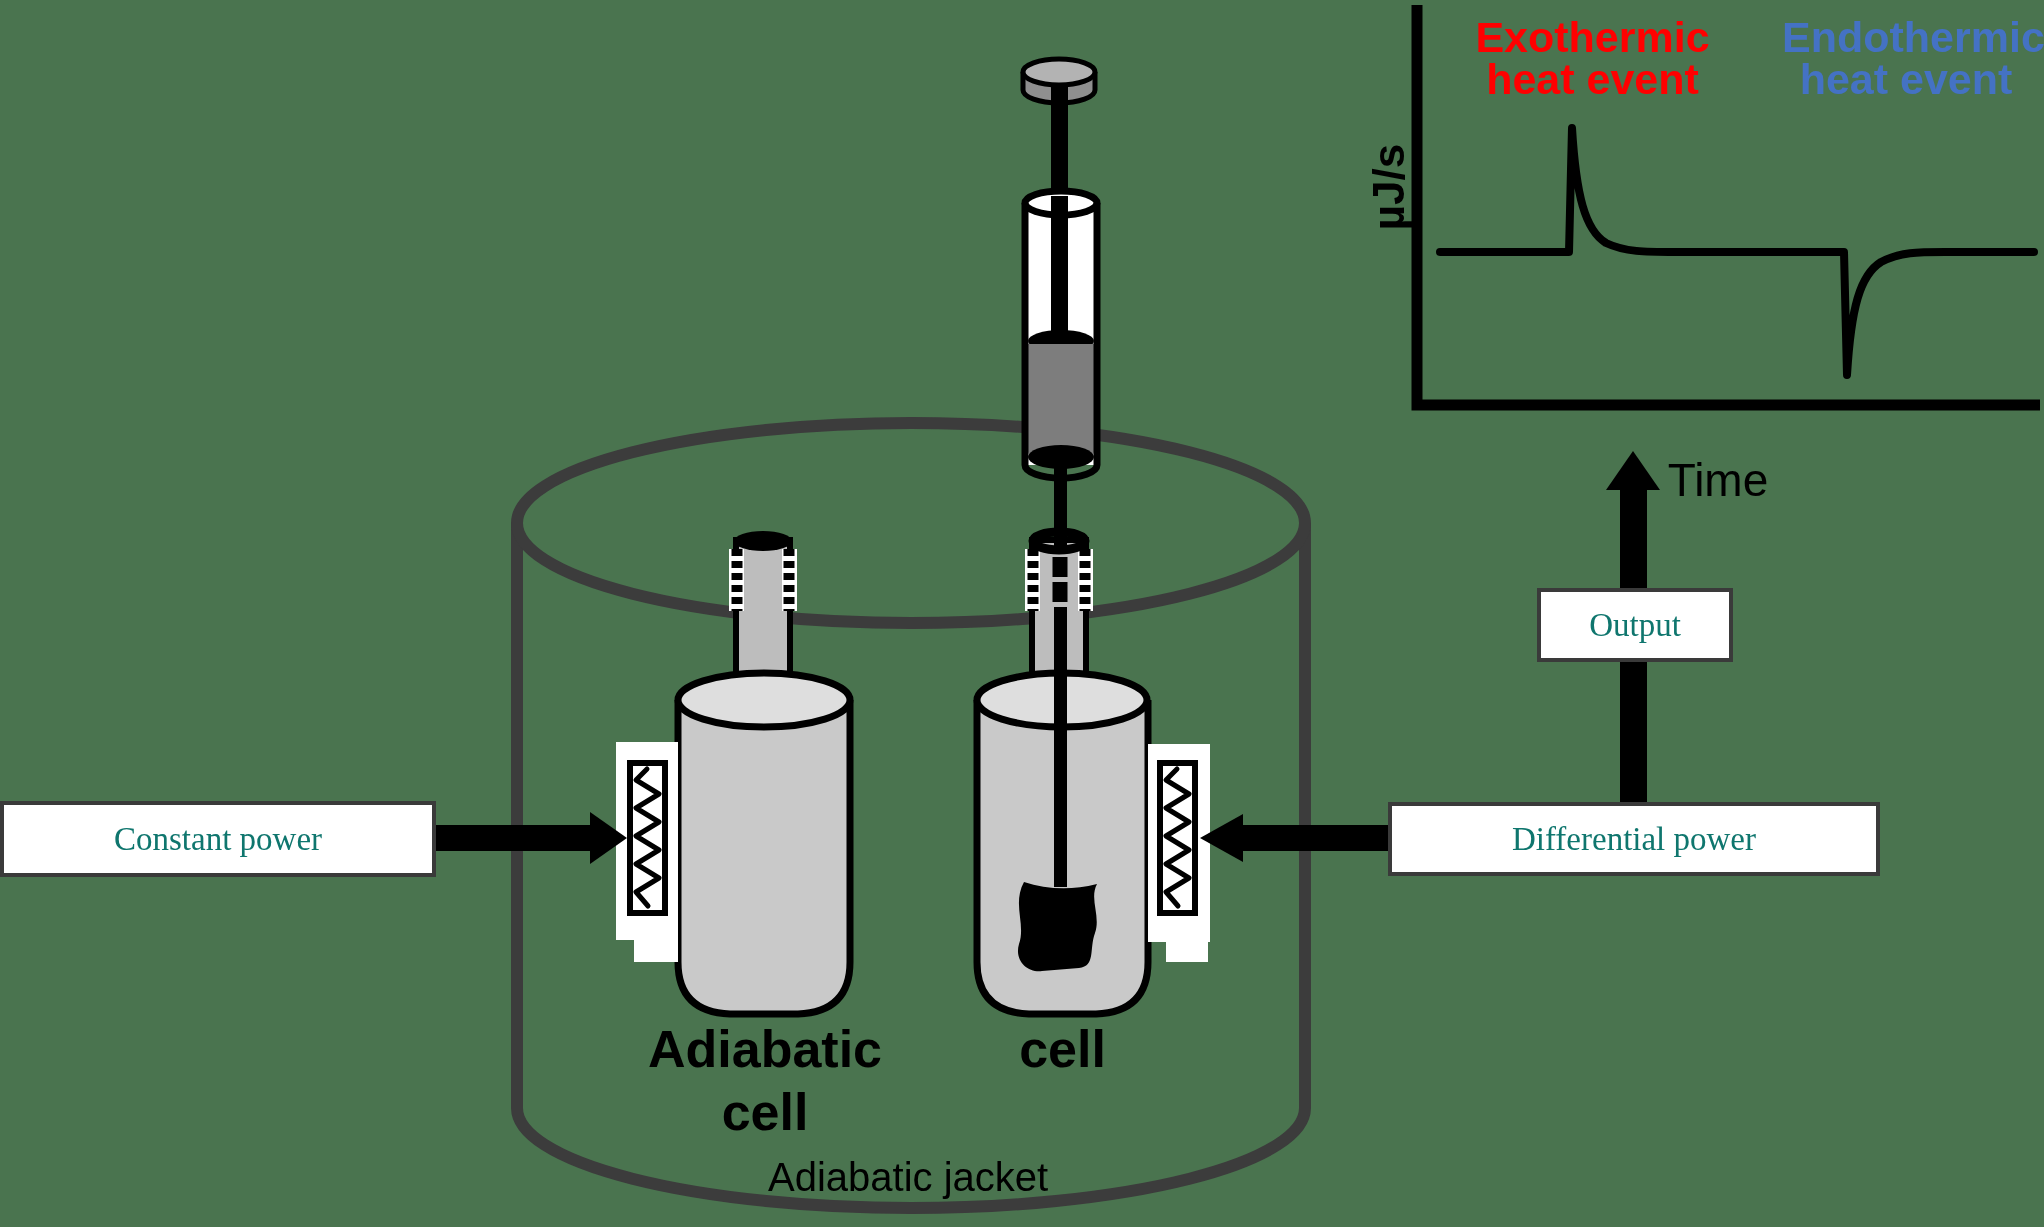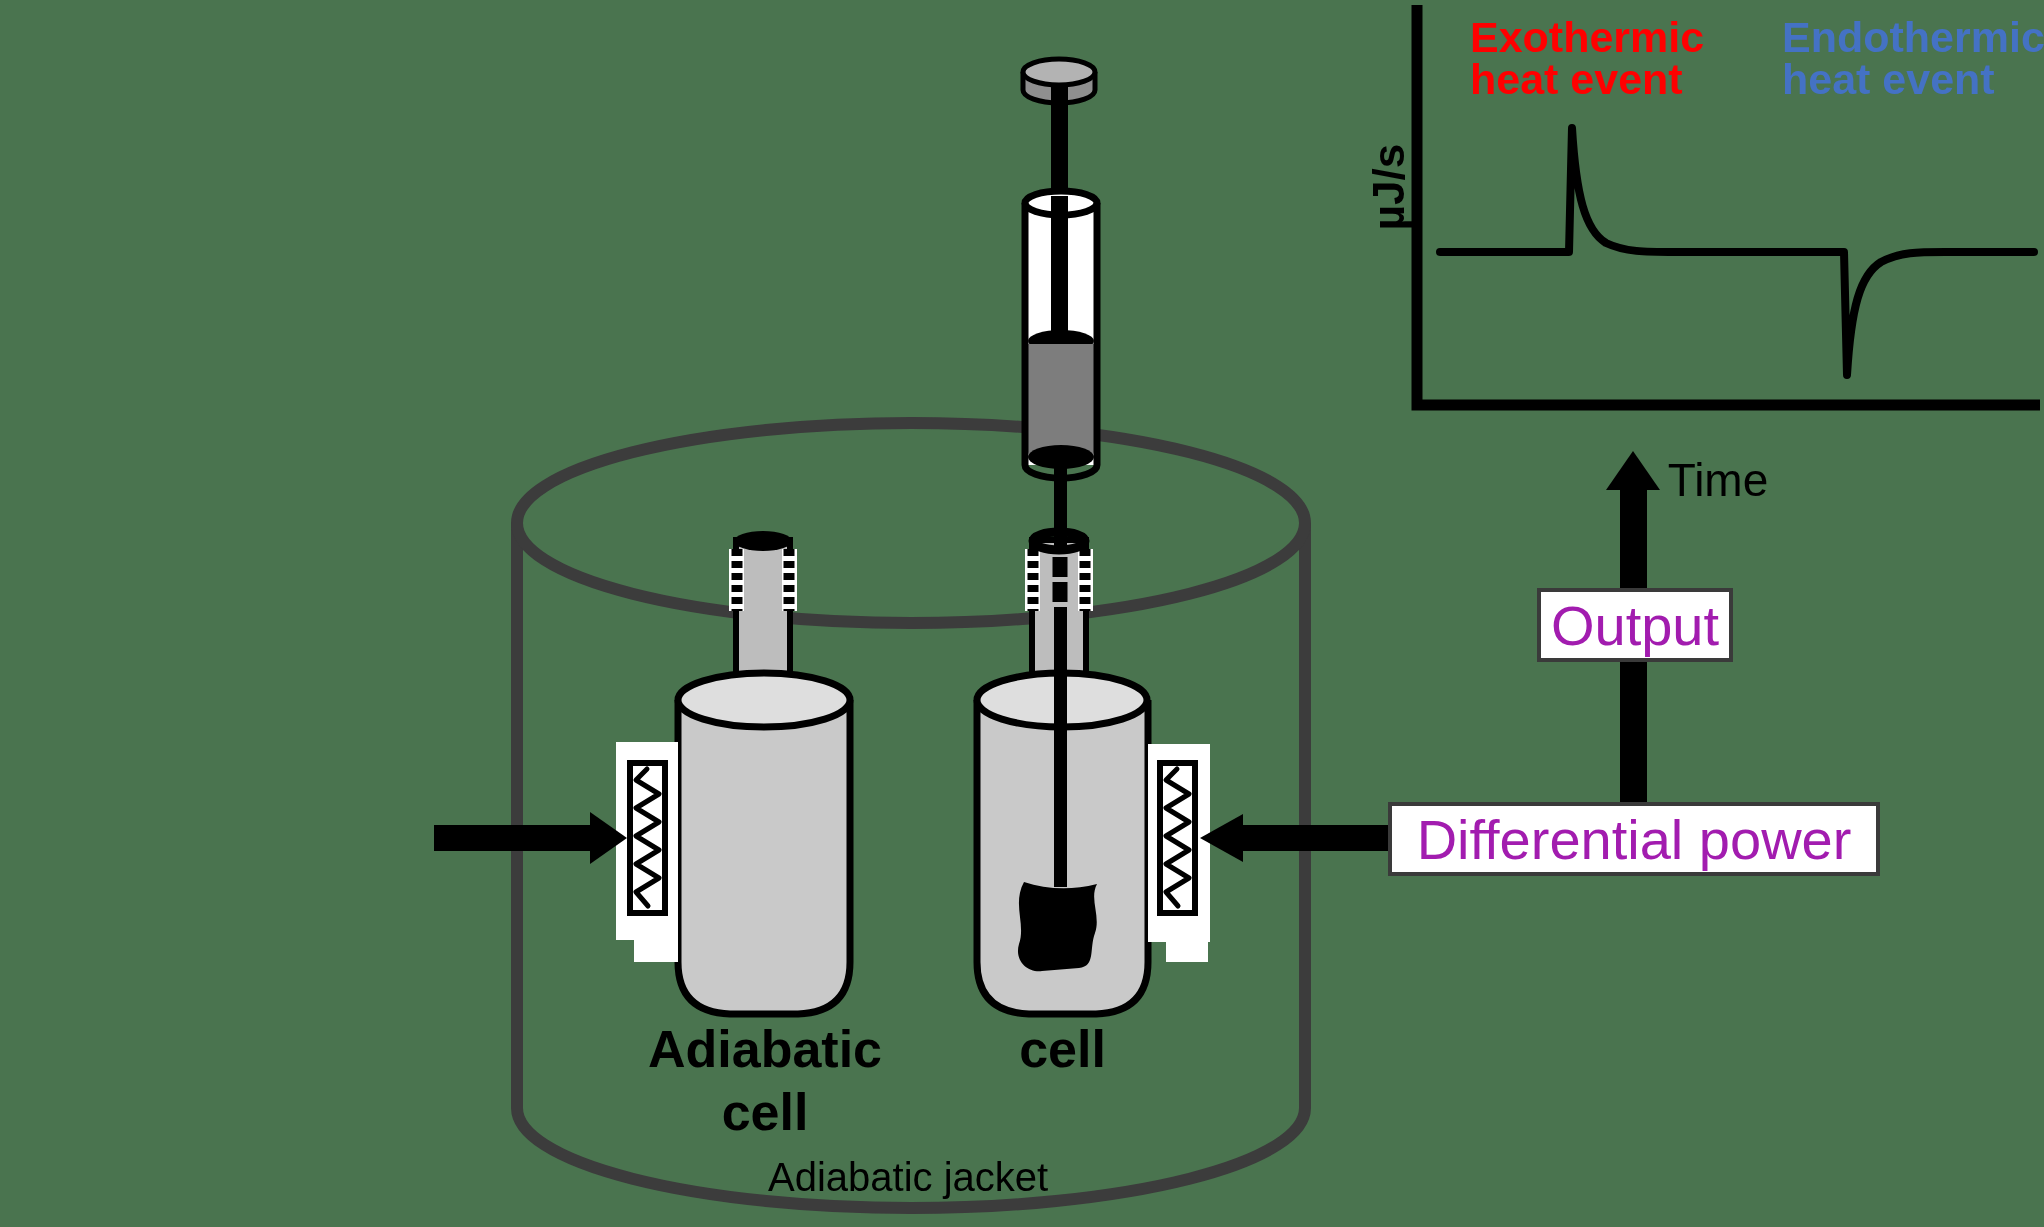--- a/index.html
+++ b/index.html
@@ -9,24 +9,24 @@
   }
   *{margin:0;padding:0;box-sizing:border-box;}
   html,body{width:2044px;height:1227px;}
   body{background:var(--bg);position:relative;overflow:hidden;
        font-family:"Liberation Sans",sans-serif;}
   .stage{position:absolute;left:0;top:0;width:2044px;height:1227px;}
   svg.diagram{position:absolute;left:0;top:0;}
   .label{position:absolute;color:#000;}
   .box{position:absolute;background:#fff;border:4px solid var(--boxBorder);
        display:flex;align-items:center;justify-content:center;
-       font-size:56px;color:#a21caf;white-space:nowrap;}
+       font-size:33px;color:#0f766e;white-space:nowrap;font-family:Liberation Serif, serif;}
   .cell-label{font-size:52px;font-weight:bold;line-height:63px;text-align:center;}
   .cell-label span{display:block;}
-  .heat-label{font-size:43px;font-weight:bold;line-height:42px;text-align:left;}
+  .heat-label{font-size:43px;font-weight:bold;line-height:42px;text-align:center;}
   .heat-label span{display:block;}
   .exo{color:var(--red);}
   .endo{color:var(--blue);margin-left:38px;}
   .ylab{font-size:44px;font-weight:bold;text-align:center;
         transform:rotate(-90deg);transform-origin:center;}
   .xlab{font-size:46px;text-align:center;margin-top:32px;}
   .jacket-label{font-size:40px;text-align:left;}
 </style>
 </head>
 <body>
@@ -138,20 +138,23 @@
   </div>
 
   <div class="label ylab" style="left:1306px;top:165px;width:160px;height:44px;">µJ/s</div>
 
   <div class="label xlab" style="left:1660px;top:421px;width:116px;">Time</div>
 
   <div class="box" style="left:1537px;top:588px;width:196px;height:74px;">
     <span>Output</span>
   </div>
 
+  <div class="box" style="left:0px;top:801px;width:436px;height:76px;">
+    <span>Constant power</span>
+  </div>
 
   <div class="box" style="left:1388px;top:802px;width:492px;height:74px;">
     <span>Differential power</span>
   </div>
 
   <div class="label cell-label" style="left:640px;top:1018px;width:250px;">
     <span>Adiabatic</span>
     <span>cell</span>
   </div>
 

